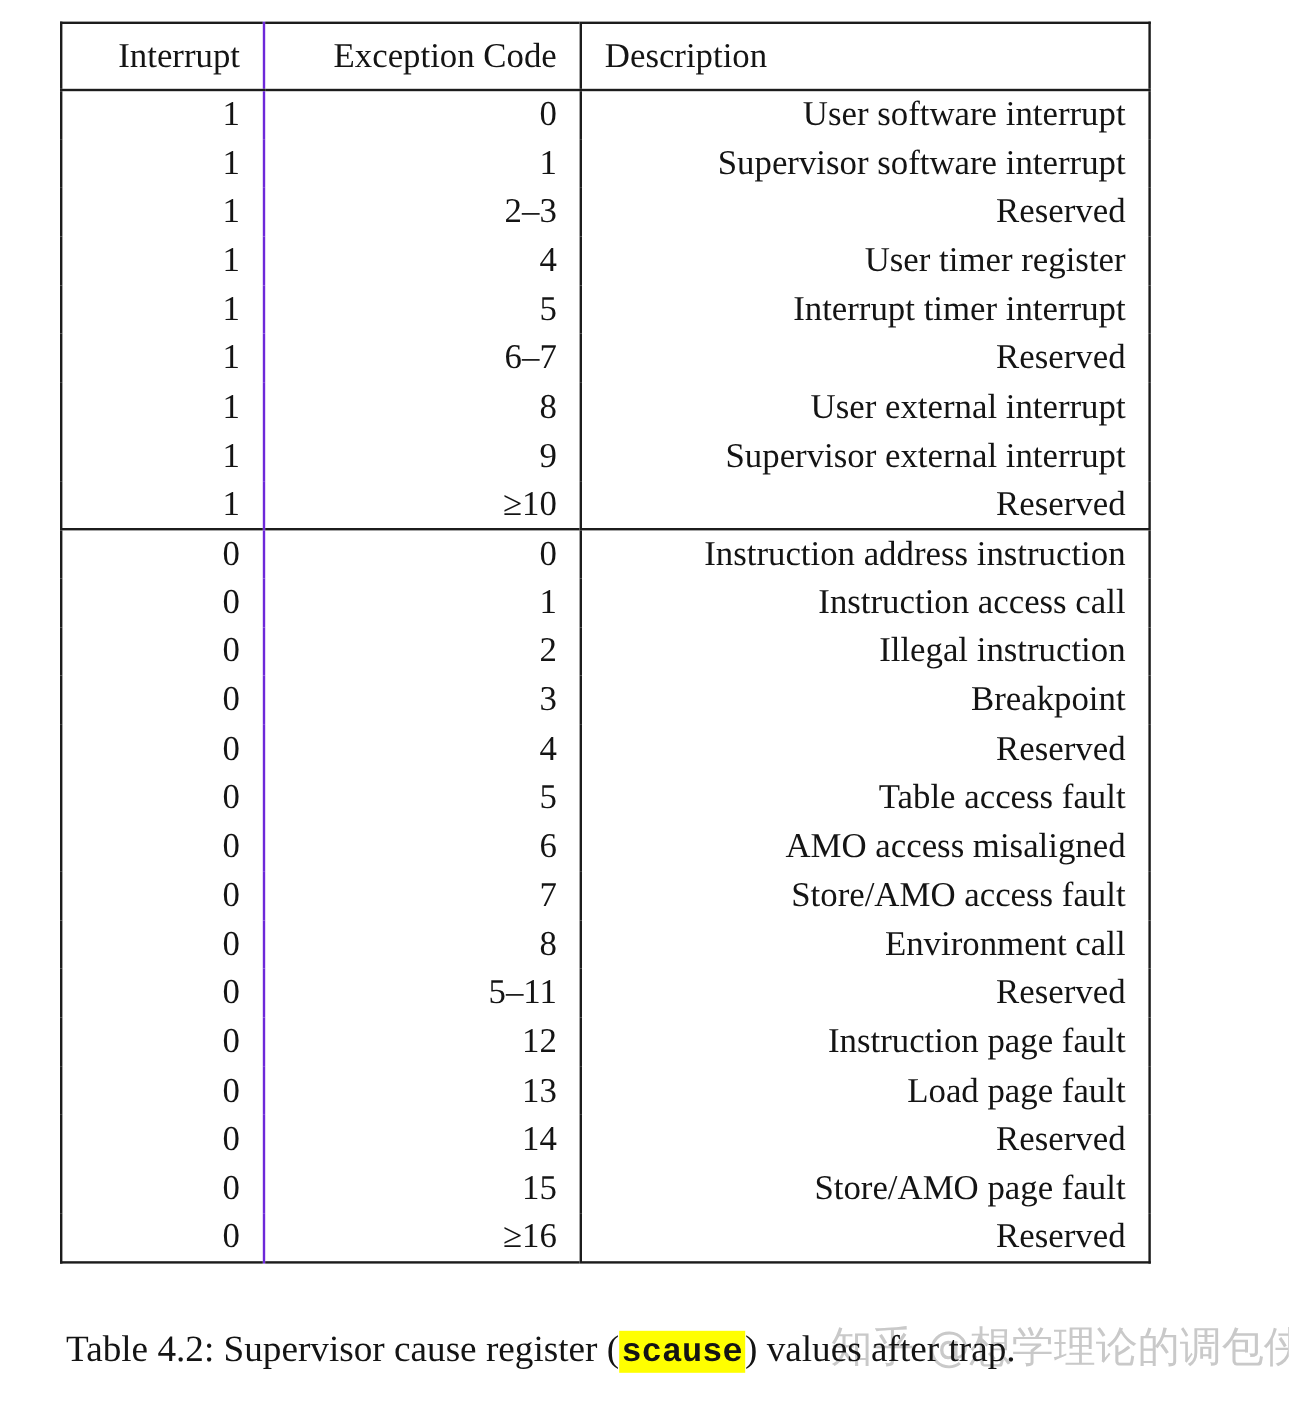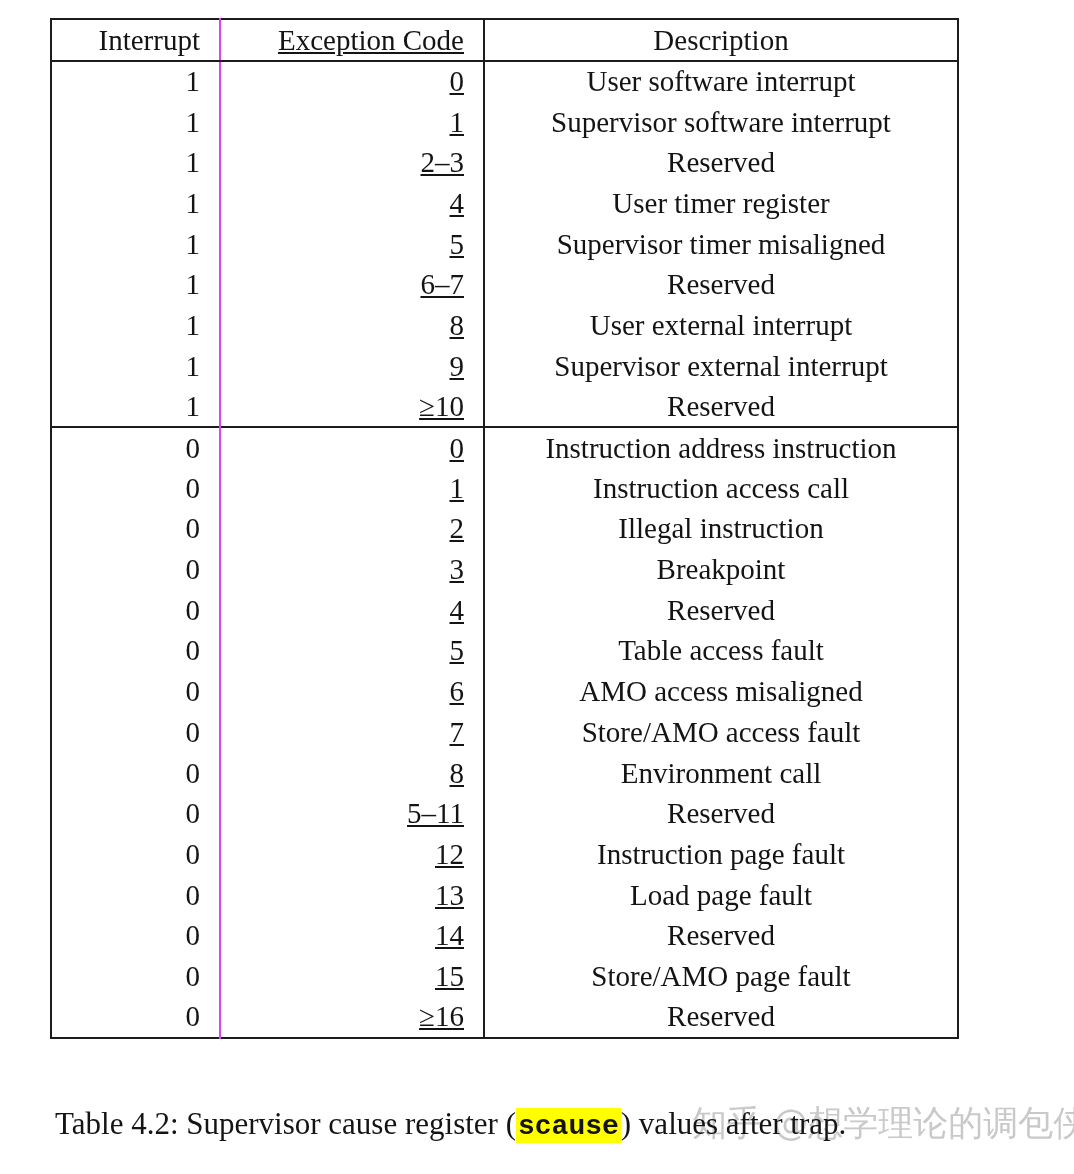--- a/index.html
+++ b/index.html
@@ -26,32 +26,32 @@
     width: 907px;
     font-size: 29px;
     color: #141414;
   }
   col.c1 { width: 169px; }
   col.c2 { width: 264px; }
   col.c3 { width: 474px; }
   table, th, td { border: 0; }
   table { border: 2px solid #1c1c1c; }
   thead th {
-    height: 42px;
+    height: 56px;
     font-weight: normal;
     border-bottom: 2px solid #1c1c1c;
     vertical-align: middle;
   }
   tbody tr { height: 40.7px; }
   tbody td { vertical-align: middle; }
   .col-interrupt { text-align: right; padding: 0 19px; }
-  .col-code { text-align: right; padding: 0 19px; border-left: 2px solid #d946ef; text-decoration: underline; }
-  .col-desc { text-align: center; padding: 0 19px; border-left: 2px solid #1c1c1c; }
+  .col-code { text-align: right; padding: 0 19px; border-left: 2px solid #6d28d9; }
+  .col-desc { text-align: right; padding: 0 19px; border-left: 2px solid #1c1c1c; }
   th.col-interrupt, th.col-code { text-align: right; }
-  th.col-desc { text-align: center; }
+  th.col-desc { text-align: left; }
   tr.section-start td { border-top: 2px solid #1c1c1c; }
   td.reserved { }
 
   .caption {
     position: absolute;
     left: 55px; top: 1106px;
     font-size: 31px;
     color: #141414;
     white-space: nowrap;
     z-index: 2;
@@ -109,21 +109,21 @@
             <td class="col-desc reserved">Reserved</td>
           </tr>
           <tr>
             <td class="col-interrupt">1</td>
             <td class="col-code">4</td>
             <td class="col-desc">User timer register</td>
           </tr>
           <tr>
             <td class="col-interrupt">1</td>
             <td class="col-code">5</td>
-            <td class="col-desc">Supervisor timer misaligned</td>
+            <td class="col-desc">Interrupt timer interrupt</td>
           </tr>
           <tr>
             <td class="col-interrupt">1</td>
             <td class="col-code">6–7</td>
             <td class="col-desc reserved">Reserved</td>
           </tr>
           <tr>
             <td class="col-interrupt">1</td>
             <td class="col-code">8</td>
             <td class="col-desc">User external interrupt</td>

